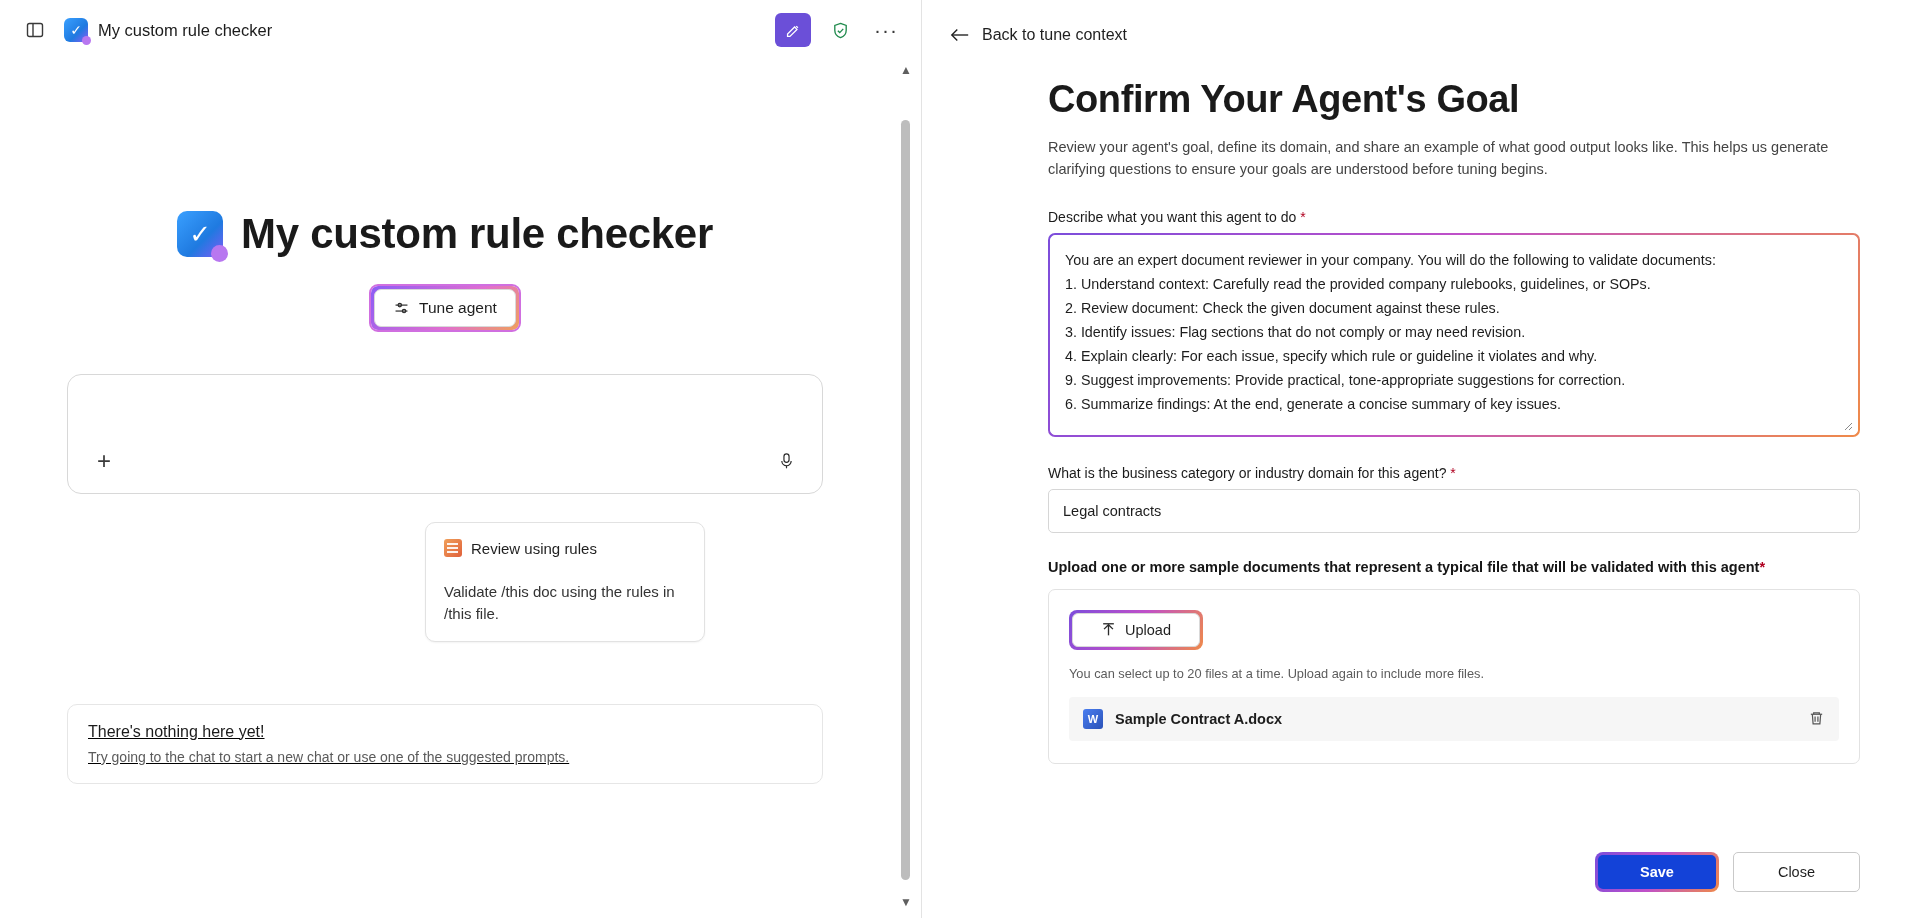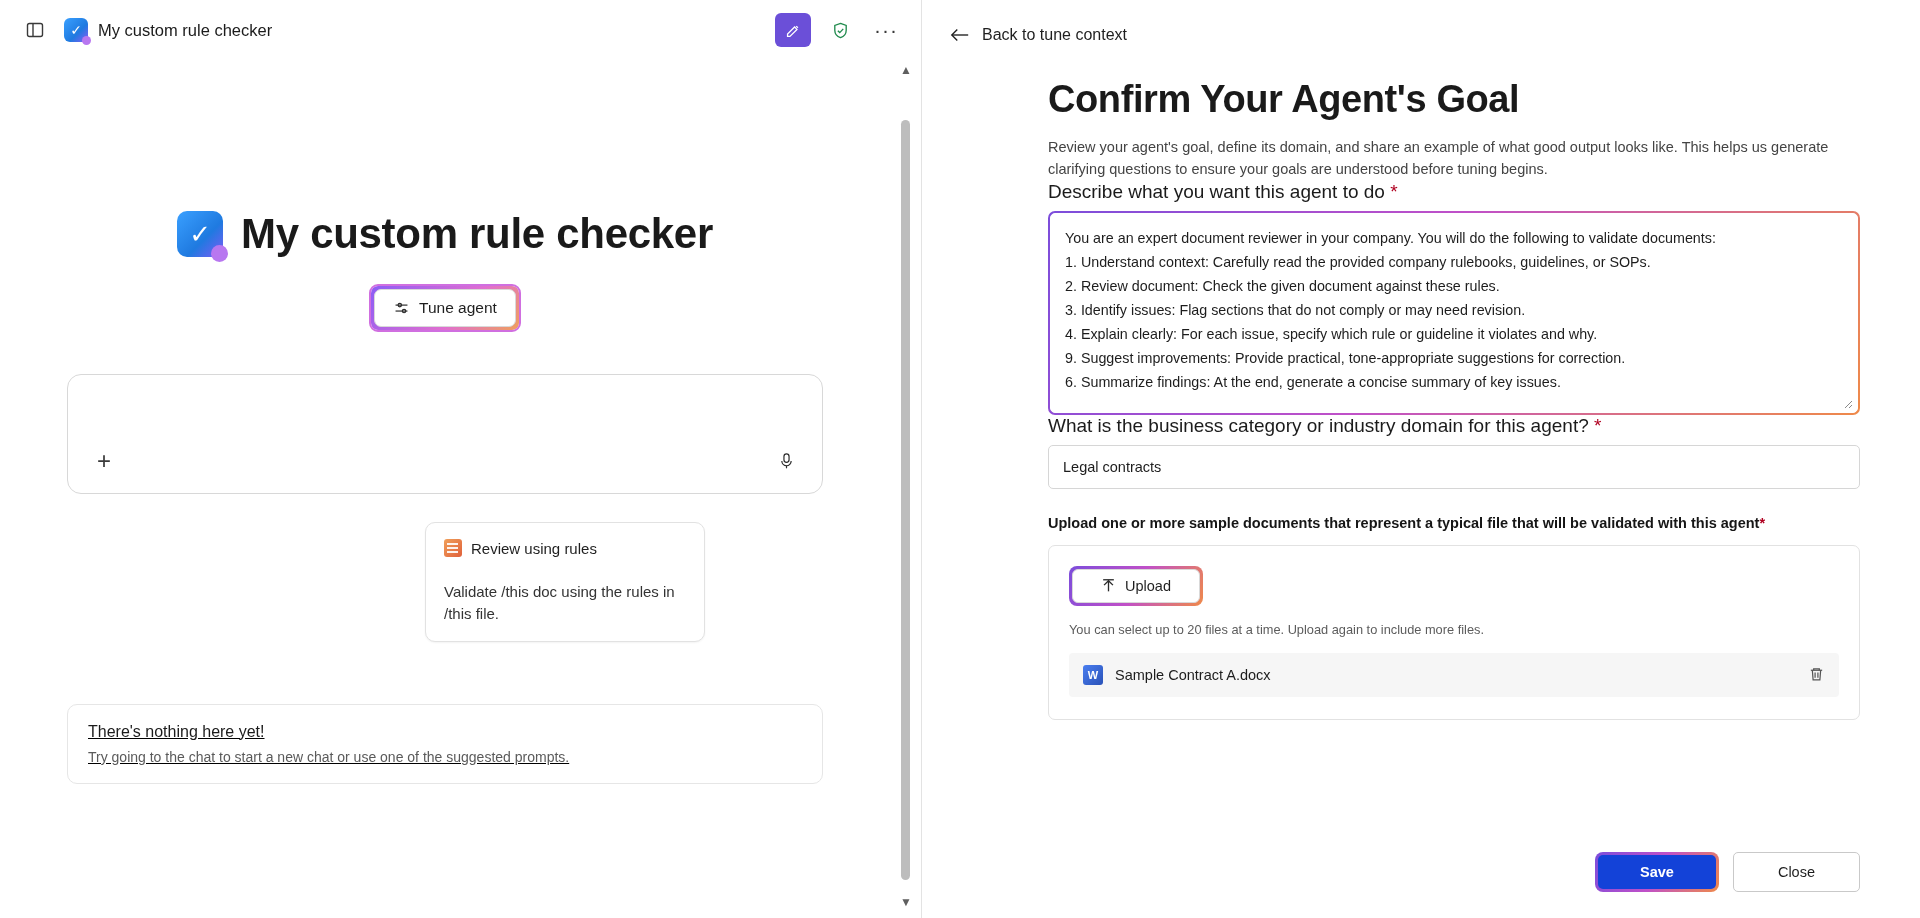--- a/index.html
+++ b/index.html
@@ -248,22 +248,22 @@
     letter-spacing: -0.4px;
   }
   .page-desc {
     margin-top: 16px;
     font-size: 14.5px;
     color: #444;
     line-height: 1.5;
     max-width: 800px;
   }
   .field-label {
-    margin-top: 0;
-    font-size: 19px;
+    margin-top: 28px;
+    font-size: 14px;
     color: #1b1b1b;
   }
   .req { color: #b00020; }
   .textarea-outer {
     margin-top: 8px;
     padding: 2px;
     border-radius: 7px;
     background: linear-gradient(120deg, #7c4ddb 0%, #c050c8 45%, #ef8a4a 100%);
   }
   .textarea-box {
@@ -335,20 +335,21 @@
     color: #5c5c5c;
   }
   .file-row {
     margin-top: 16px;
     height: 44px;
     background: #f6f6f6;
     border-radius: 4px;
     display: flex; align-items: center;
     padding: 0 14px;
     gap: 12px;
+    font-weight: bold;
   }
   .file-ic {
     width: 20px; height: 20px;
     border-radius: 3px;
     background: linear-gradient(135deg, #4a7ef0, #2a52b8);
     position: relative;
   }
   .file-ic::after {
     content: "W";
     position: absolute; inset: 0;

